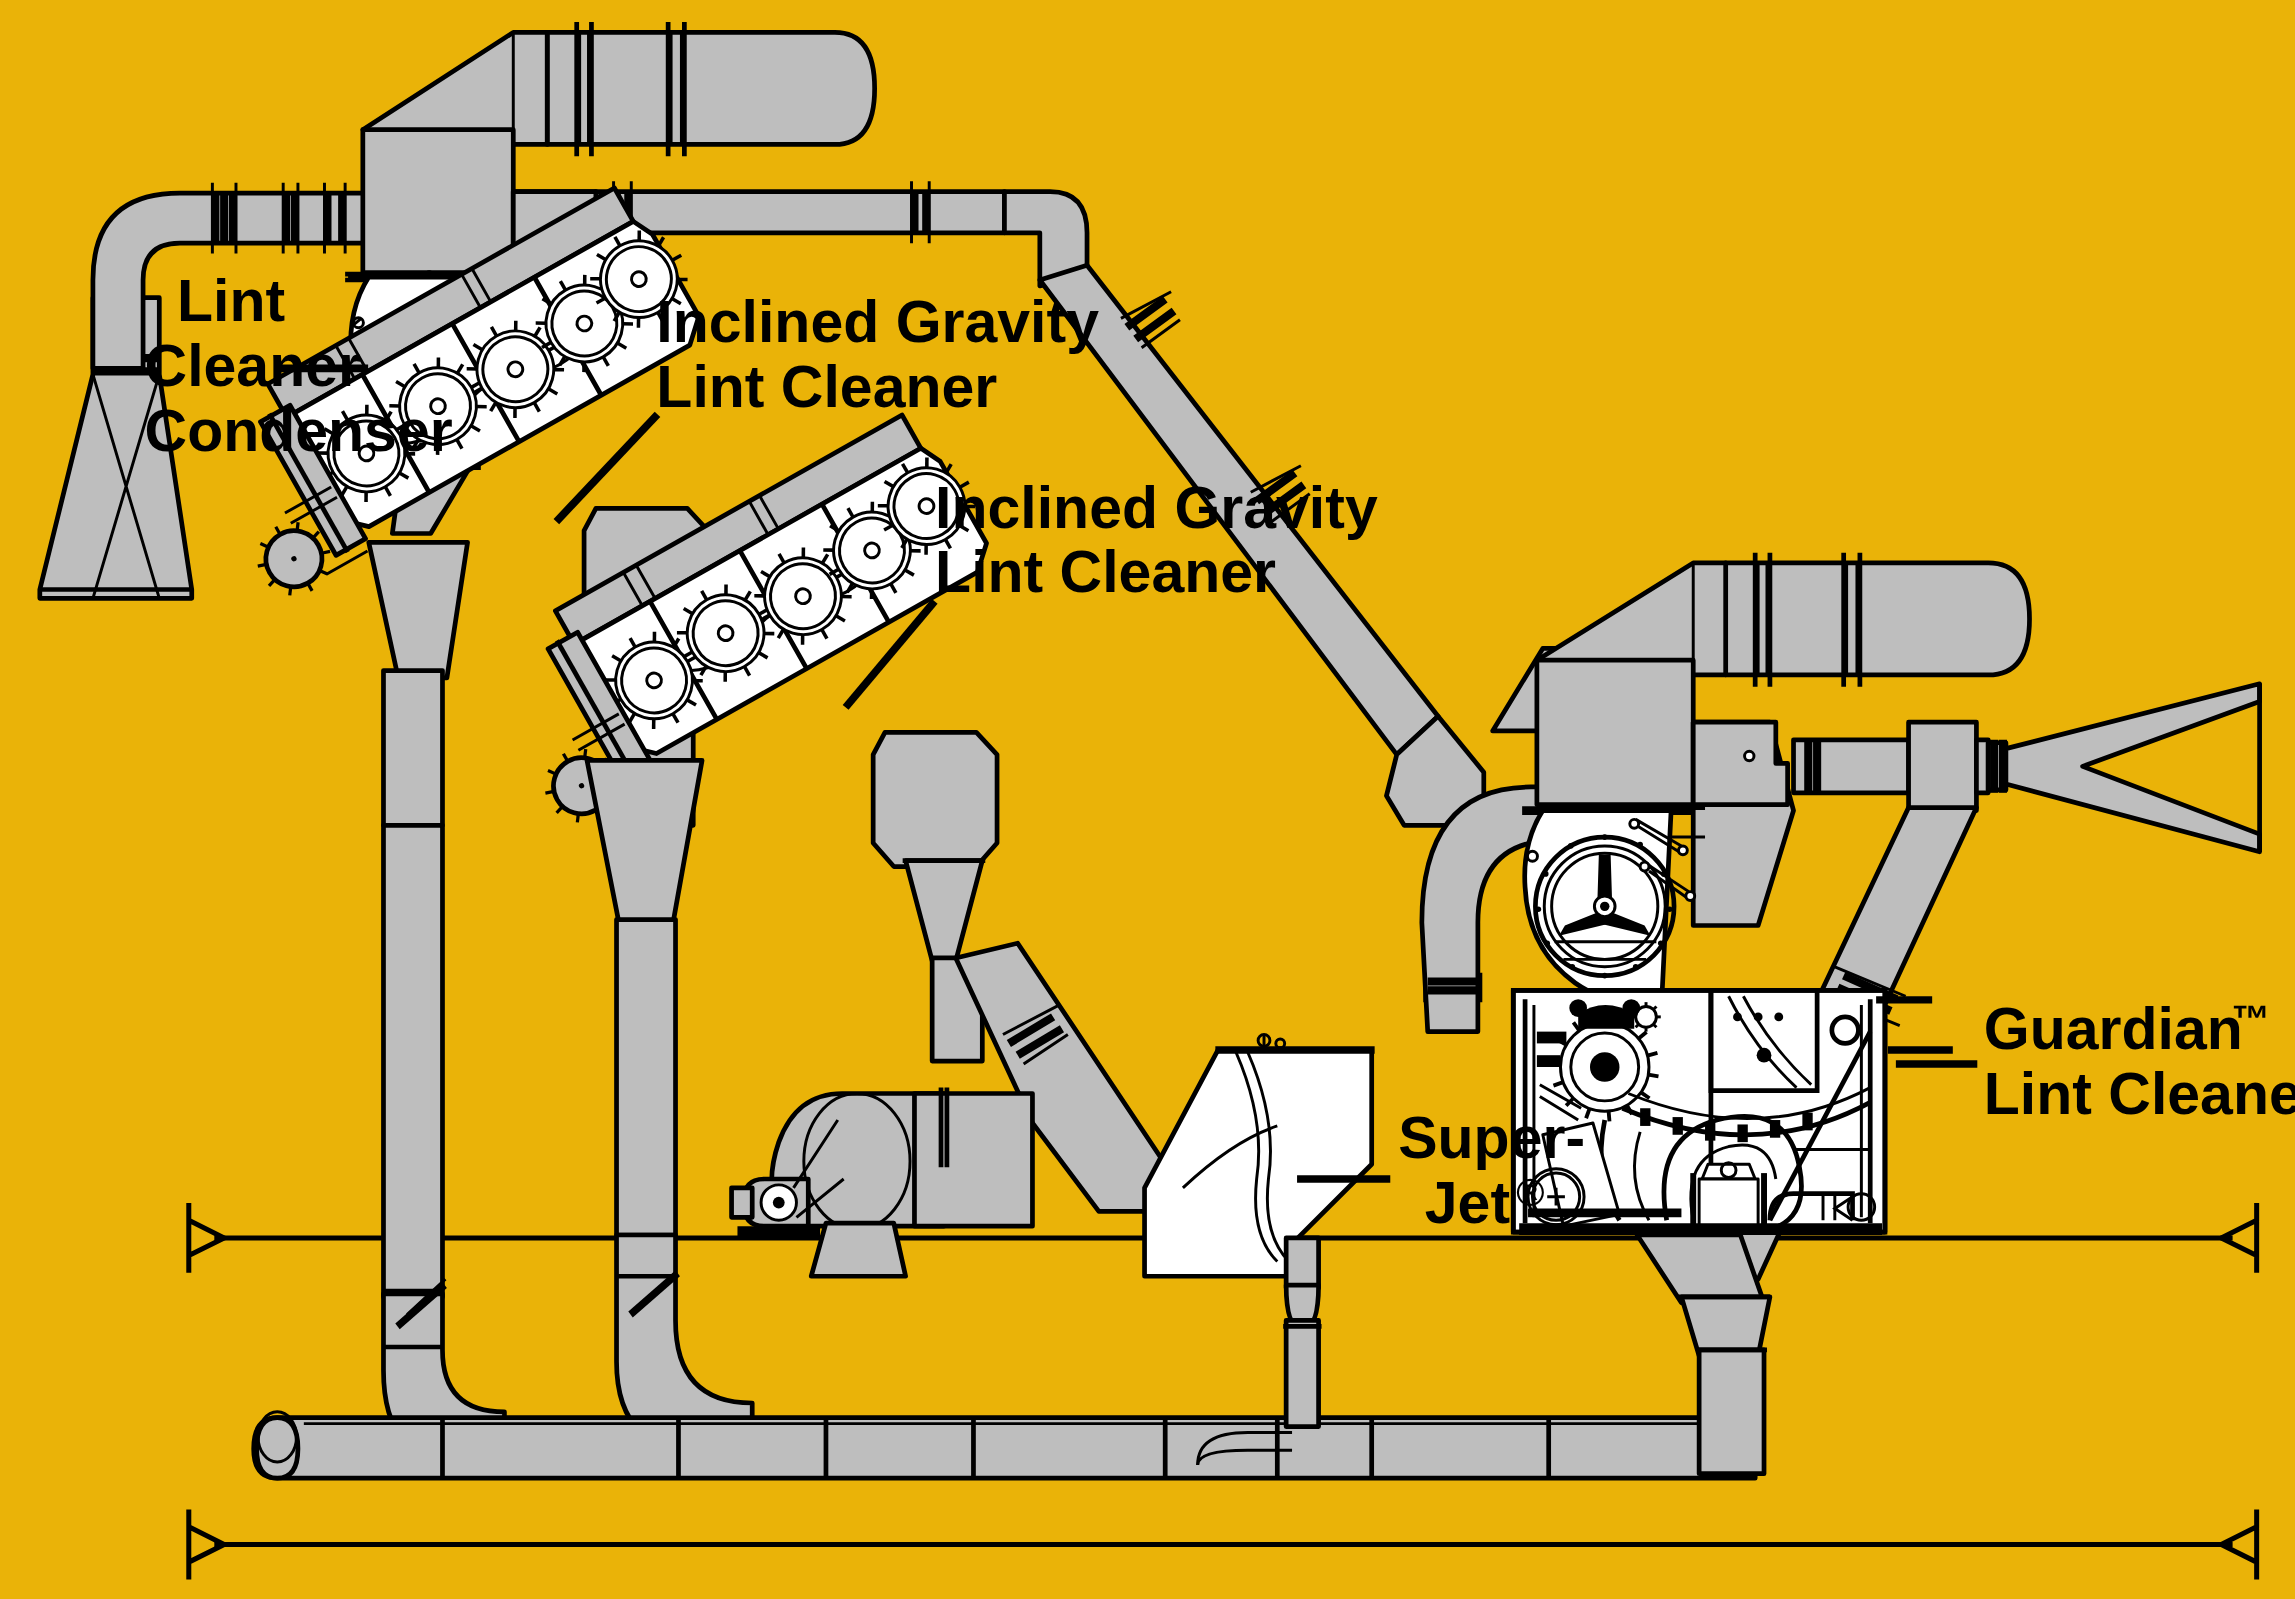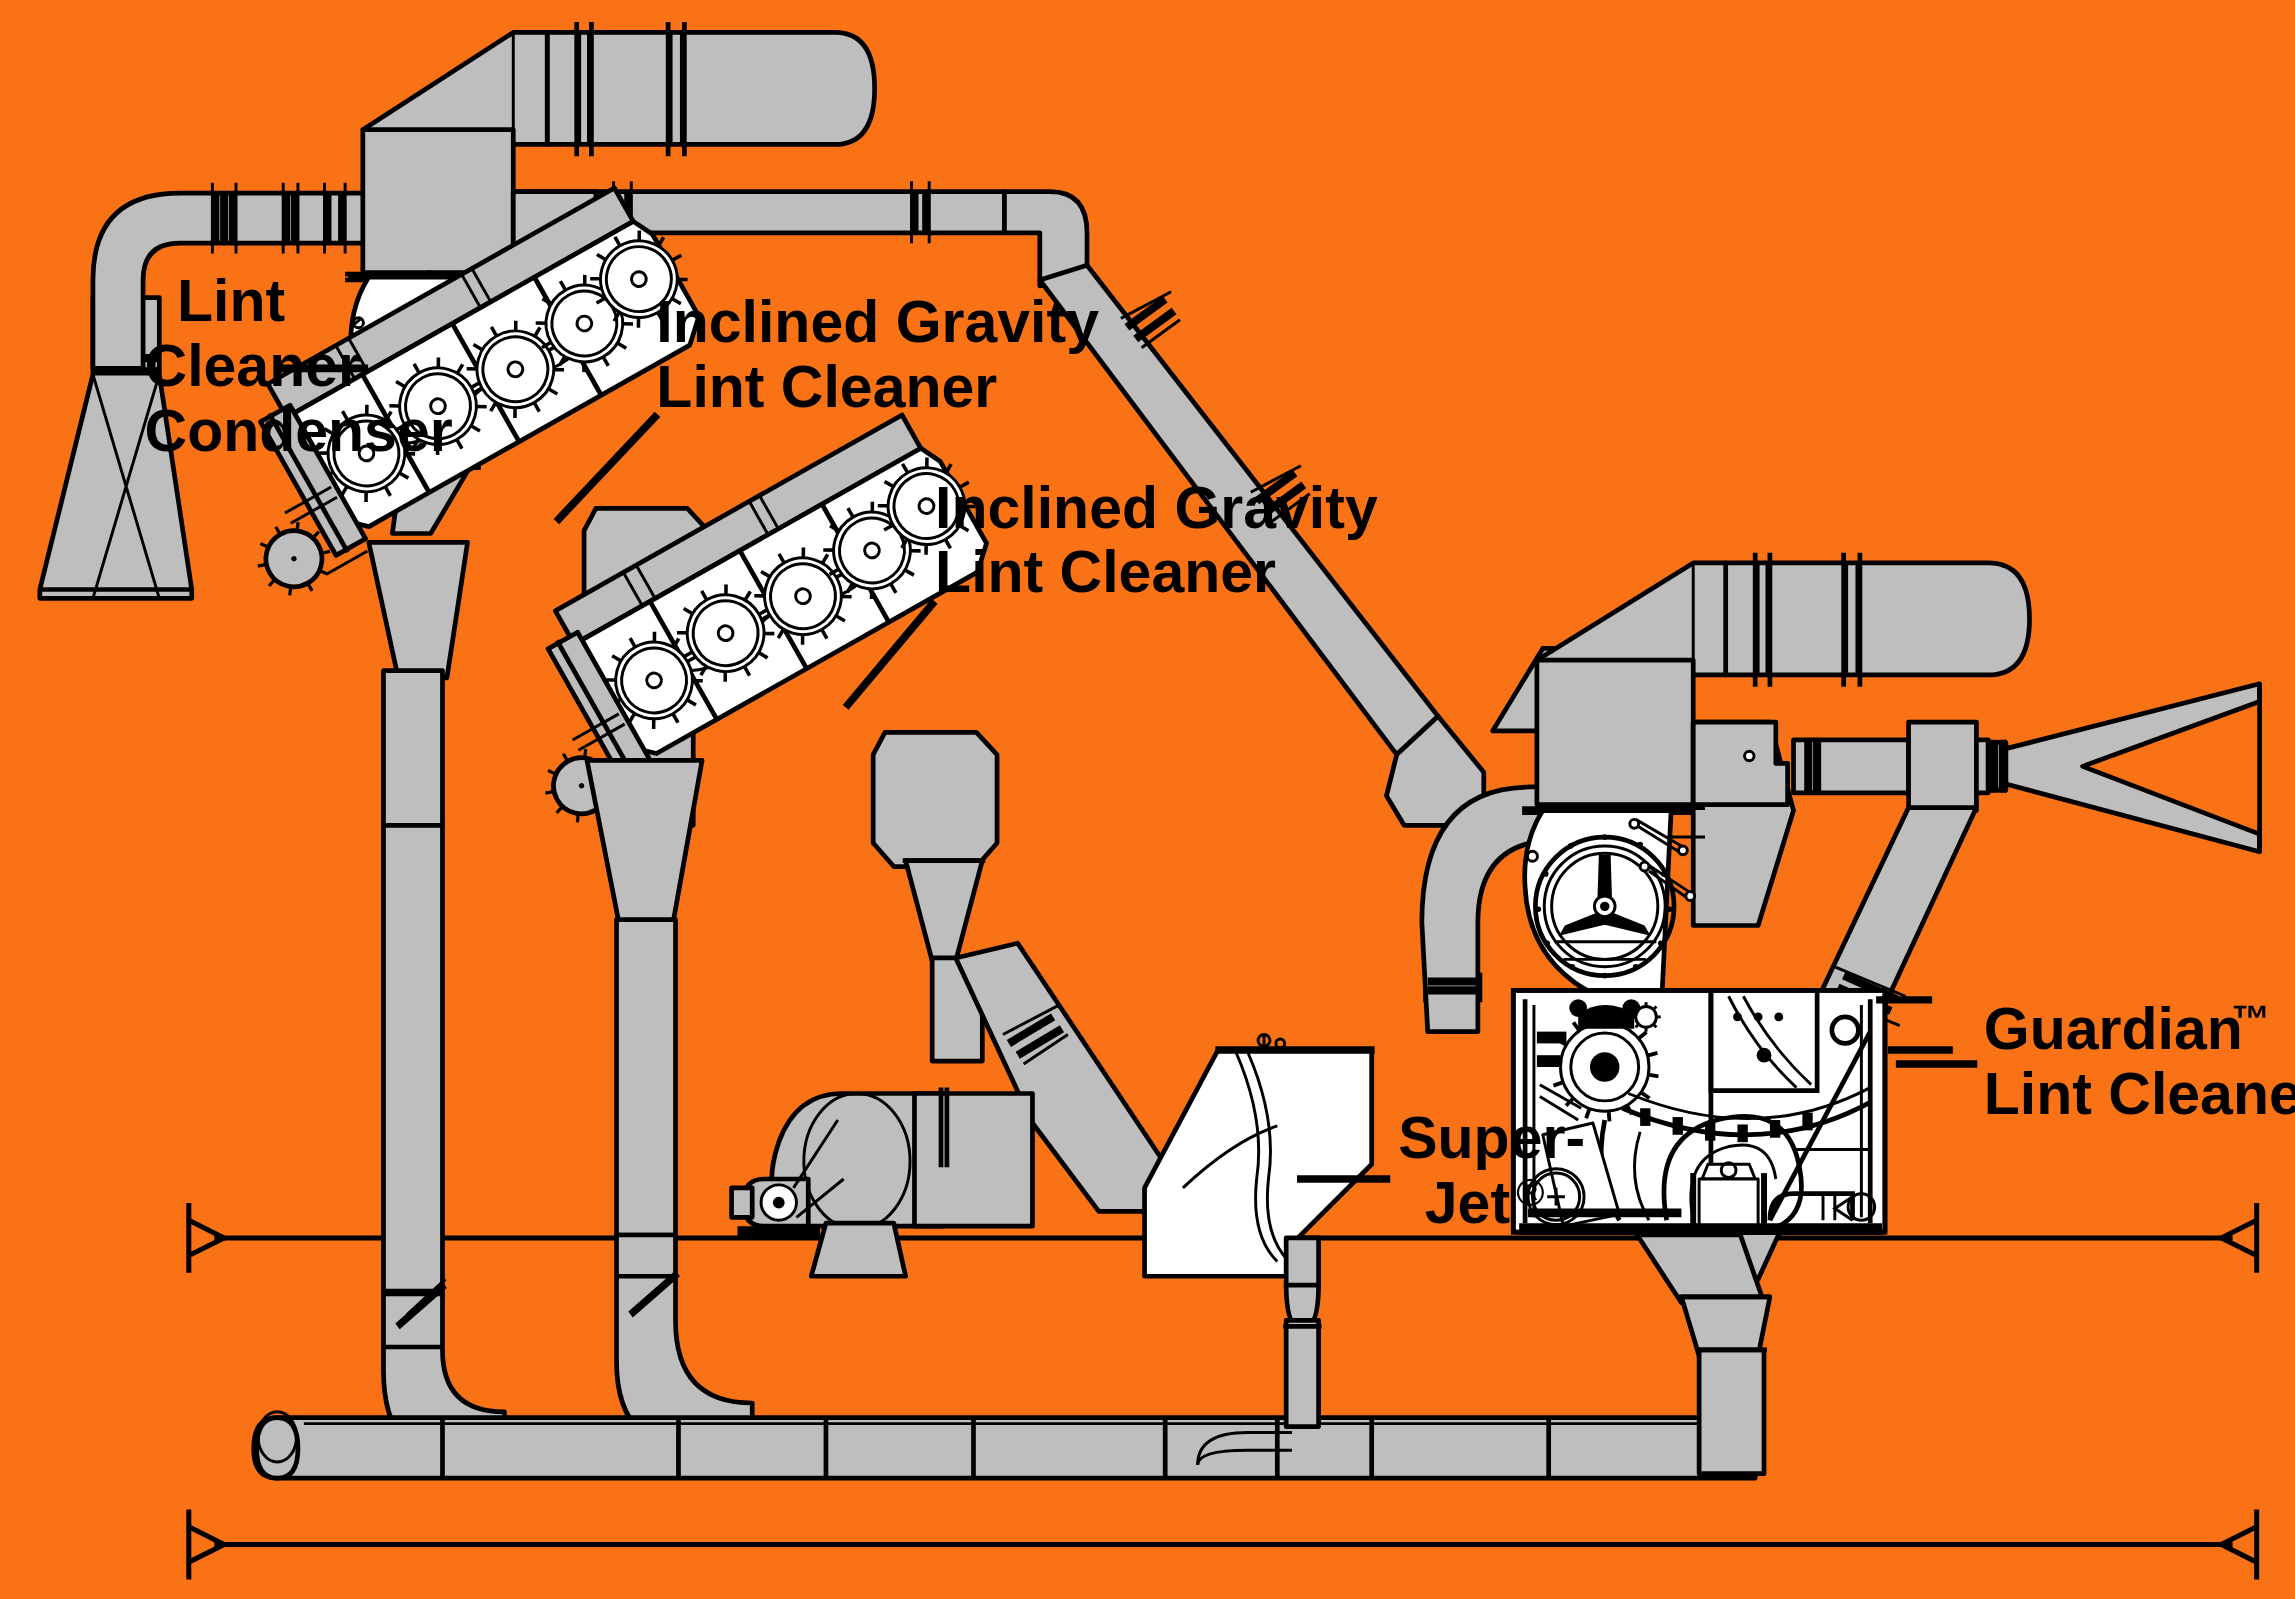--- a/index.html
+++ b/index.html
@@ -1,17 +1,17 @@
 <!DOCTYPE html>
 <html style="font-size:13px"><head>
 <meta charset="utf-8">
 <style>
   html,body{margin:0;padding:0;background:#ffffff;}
   body{width:2295px;height:1599px;overflow:hidden;font-family:"Liberation Sans",sans-serif;}
-  #stage{position:relative;width:2295px;height:1599px;background:#f97316;}
+  #stage{position:relative;width:2295px;height:1599px;background:#eab308;}
   svg#dwg{position:absolute;top:0;left:0;width:2295px;height:1599px;display:block;}
   .fillGray{fill:#bebebe;stroke:#000;stroke-width:3.2;stroke-linejoin:round;}
   .fillWhite{fill:#ffffff;stroke:#000;stroke-width:3.2;stroke-linejoin:round;}
   .fillWhiteThin{fill:#ffffff;stroke:#000;stroke-width:2.0;stroke-linejoin:round;}
   .noFill{fill:none;stroke:#000;stroke-width:3.2;}
   .noFillThin{fill:none;stroke:#000;stroke-width:2.0;}
   .band{fill:none;stroke:#000;stroke-width:5.5;}
   .solidBlk{fill:#000;stroke:none;}
   .dimline{fill:none;stroke:#000;stroke-width:3.4;stroke-linecap:square;}
   .leader{fill:none;stroke:#000;stroke-width:5.2;stroke-linecap:square;}

